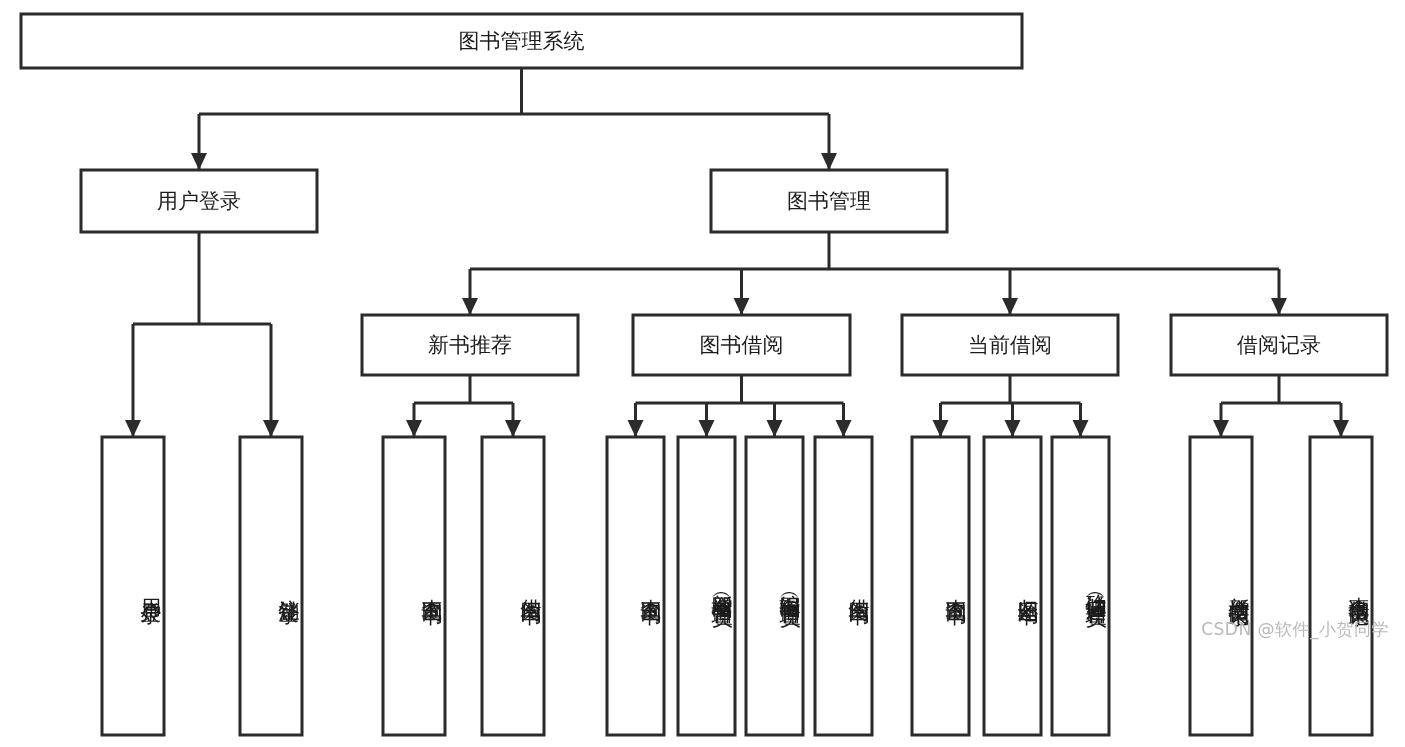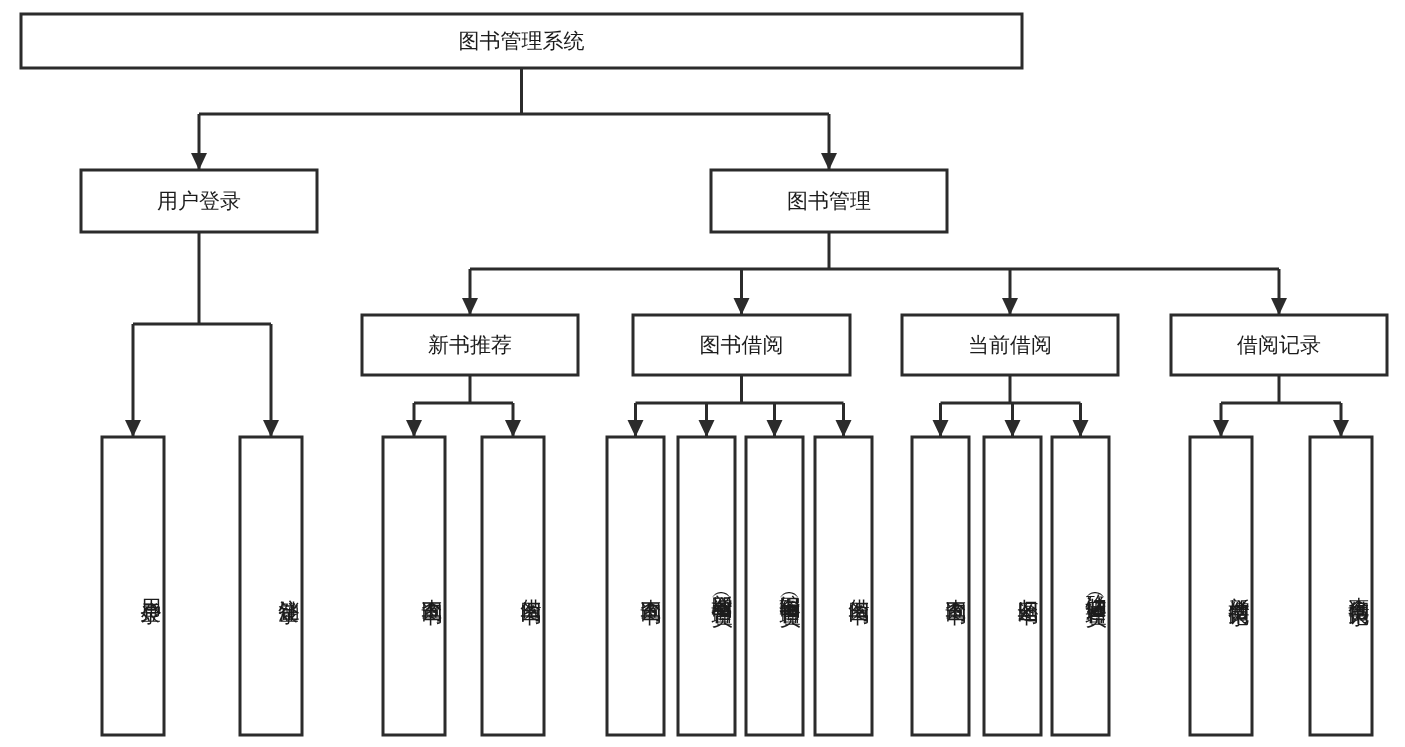--- a/index.html
+++ b/index.html
@@ -177,13 +177,14 @@
       <div class="leaf-label-v" style="left: 607px; width: 57px; top: 536px; height: 100px;">查询图书</div>
       <div class="leaf-label-v" style="left: 678px; width: 57px; top: 473.5px; height: 225px;">新增图书（管理员）</div>
       <div class="leaf-label-v" style="left: 746px; width: 57px; top: 473.5px; height: 225px;">编辑图书（管理员）</div>
       <div class="leaf-label-v" style="left: 815px; width: 57px; top: 536px; height: 100px;">借阅图书</div>
       <div class="leaf-label-v" style="left: 912px; width: 57px; top: 536px; height: 100px;">查询图书</div>
       <div class="leaf-label-v" style="left: 984px; width: 57px; top: 536px; height: 100px;">归还图书</div>
       <div class="leaf-label-v" style="left: 1052px; width: 57px; top: 473.5px; height: 225px;">确认归还（管理员）</div>
       <div class="leaf-label-v" style="left: 1190px; width: 62px; top: 511px; height: 150px;">新增借阅记录</div>
       <div class="leaf-label-v" style="left: 1310px; width: 62px; top: 511px; height: 150px;">查询借阅记录</div>
     </div>
+  <div class="watermark">CSDN @软件_小贺同学</div>
 </div>
 
 </body></html>

